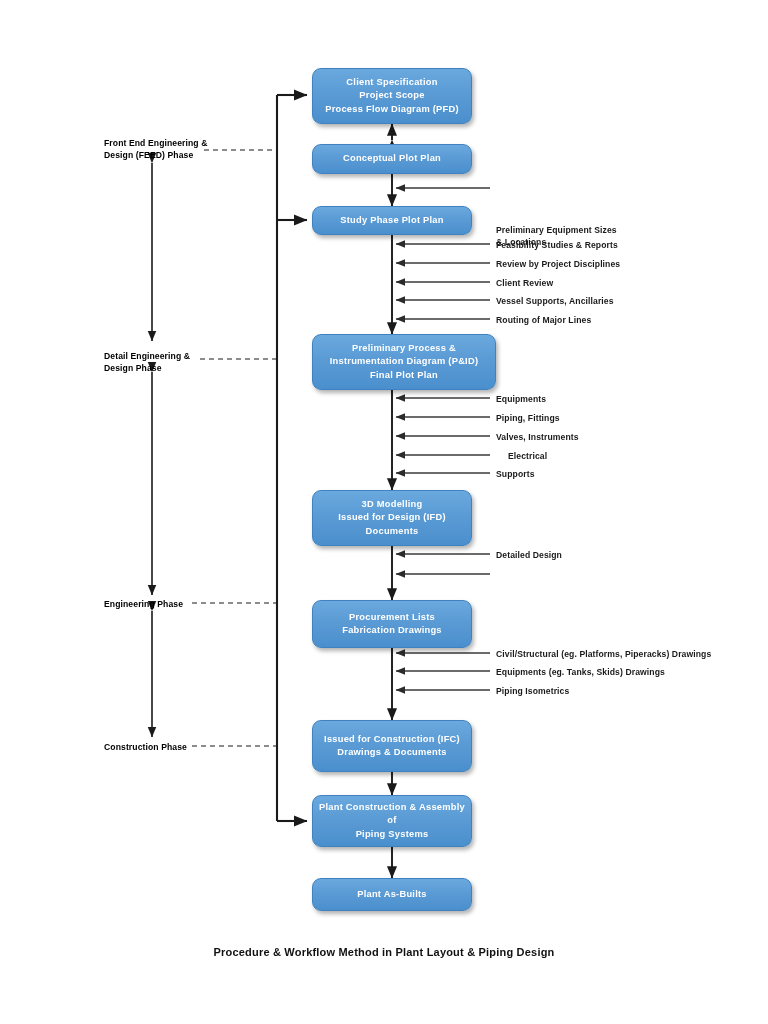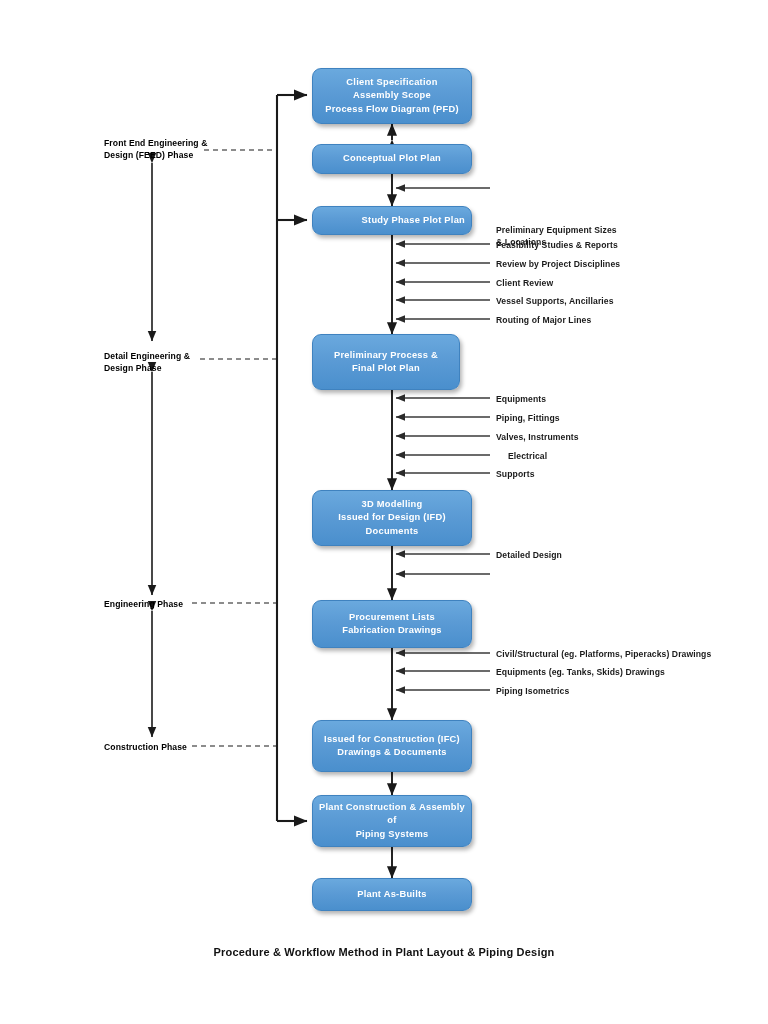--- a/index.html
+++ b/index.html
@@ -164,40 +164,41 @@
       <line x1="204" y1="150" x2="277" y2="150"></line>
       <line x1="200" y1="359" x2="277" y2="359"></line>
       <line x1="192" y1="603" x2="277" y2="603"></line>
       <line x1="192" y1="746" x2="277" y2="746"></line>
     </g>
   </svg>
 
   <div class="pbox" style="left:312px; top:68px; width:160px; height:56px;">
     <span>
       <span class="ln">Client Specification</span>
-      <span class="ln">Assembly Scope</span>
+      <span class="ln">Project Scope</span>
       <span class="ln">Process Flow Diagram (PFD)</span>
     </span>
   </div>
 
   <div class="pbox" style="left:312px; top:144px; width:160px; height:30px;">
     <span>
       <span class="ln">Conceptual Plot Plan</span>
     </span>
   </div>
 
-  <div class="pbox" style="left:312px; top:206px; width:160px; height:29px;text-align:right;">
+  <div class="pbox" style="left:312px; top:206px; width:160px; height:29px;">
     <span>
       <span class="ln">Study Phase Plot Plan</span>
     </span>
   </div>
 
-  <div class="pbox" style="left:312px; top:334px; width:148px; height:56px;">
+  <div class="pbox" style="left:312px; top:334px; width:184px; height:56px;">
     <span>
       <span class="ln">Preliminary Process &amp;</span>
+      <span class="ln">Instrumentation Diagram (P&amp;ID)</span>
       <span class="ln">Final Plot Plan</span>
     </span>
   </div>
 
   <div class="pbox" style="left:312px; top:490px; width:160px; height:56px;">
     <span>
       <span class="ln">3D Modelling</span>
       <span class="ln">Issued for Design (IFD) Documents</span>
     </span>
   </div>

